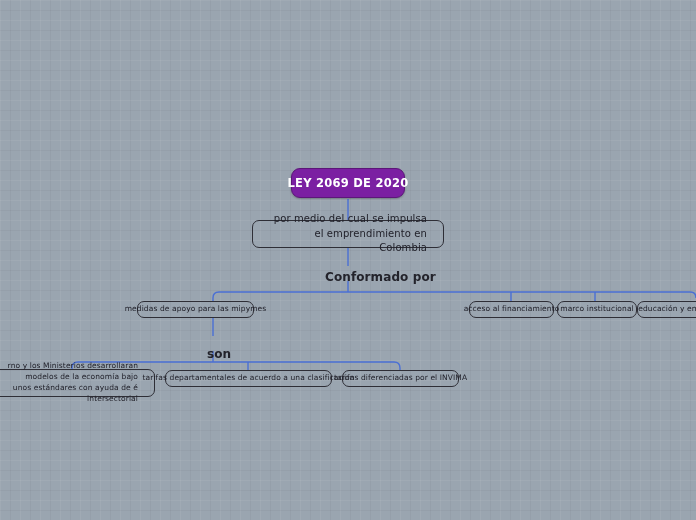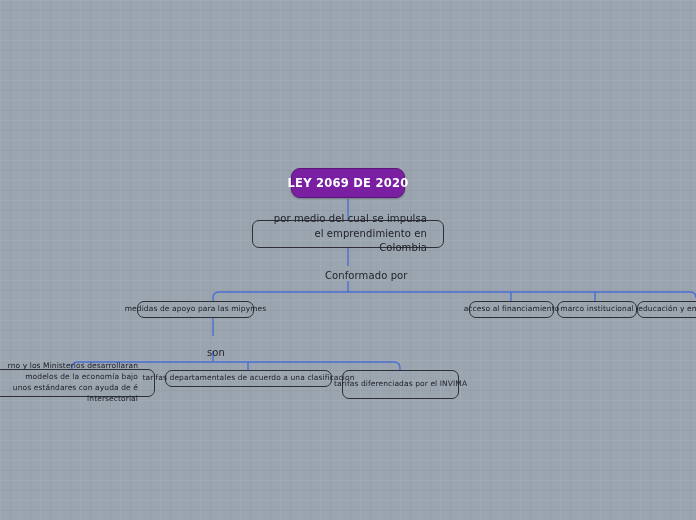--- a/index.html
+++ b/index.html
@@ -75,28 +75,29 @@
     font-size: 10px;
   }
 
   #branch-mipymes      { left: 137px; top: 301px; width: 117px; height: 17px; justify-content:center; }
   #branch-financiamiento { left: 469px; top: 301px; width: 85px; height: 17px; justify-content:center; }
   #branch-marco        { left: 557px; top: 301px; width: 80px; height: 17px; justify-content:center; }
   #branch-educacion    { left: 637px; top: 301px; width: 76px; height: 17px; justify-content:center; }
 
   #leaf-modelos  { left: -10px; top: 369px; width: 165px; height: 28px; }
   #leaf-tarifas-dep { left: 165px; top: 370px; width: 167px; height: 17px; justify-content:center; }
-  #leaf-invima   { left: 342px; top: 370px; width: 117px; height: 29px; justify-content:center; }
+  #leaf-invima   { left: 342px; top: 370px; width: 117px; height: 17px; justify-content:center; }
 
   .edge-label {
     position: absolute;
     color: #23232b;
-    font-size: 10px;
+    font-size: 12px;
     letter-spacing: 0.1px;
     white-space: nowrap;
+    font-weight: bold;
   }
   #label-conformado { left: 325px; top: 270px; }
   #label-son        { left: 207px; top: 340px; margin-top: 7px; }
 </style>
 </head>
 <body>
 
 <div id="canvas">
 
   <svg id="wires" viewBox="0 0 696 520" width="696" height="520">

